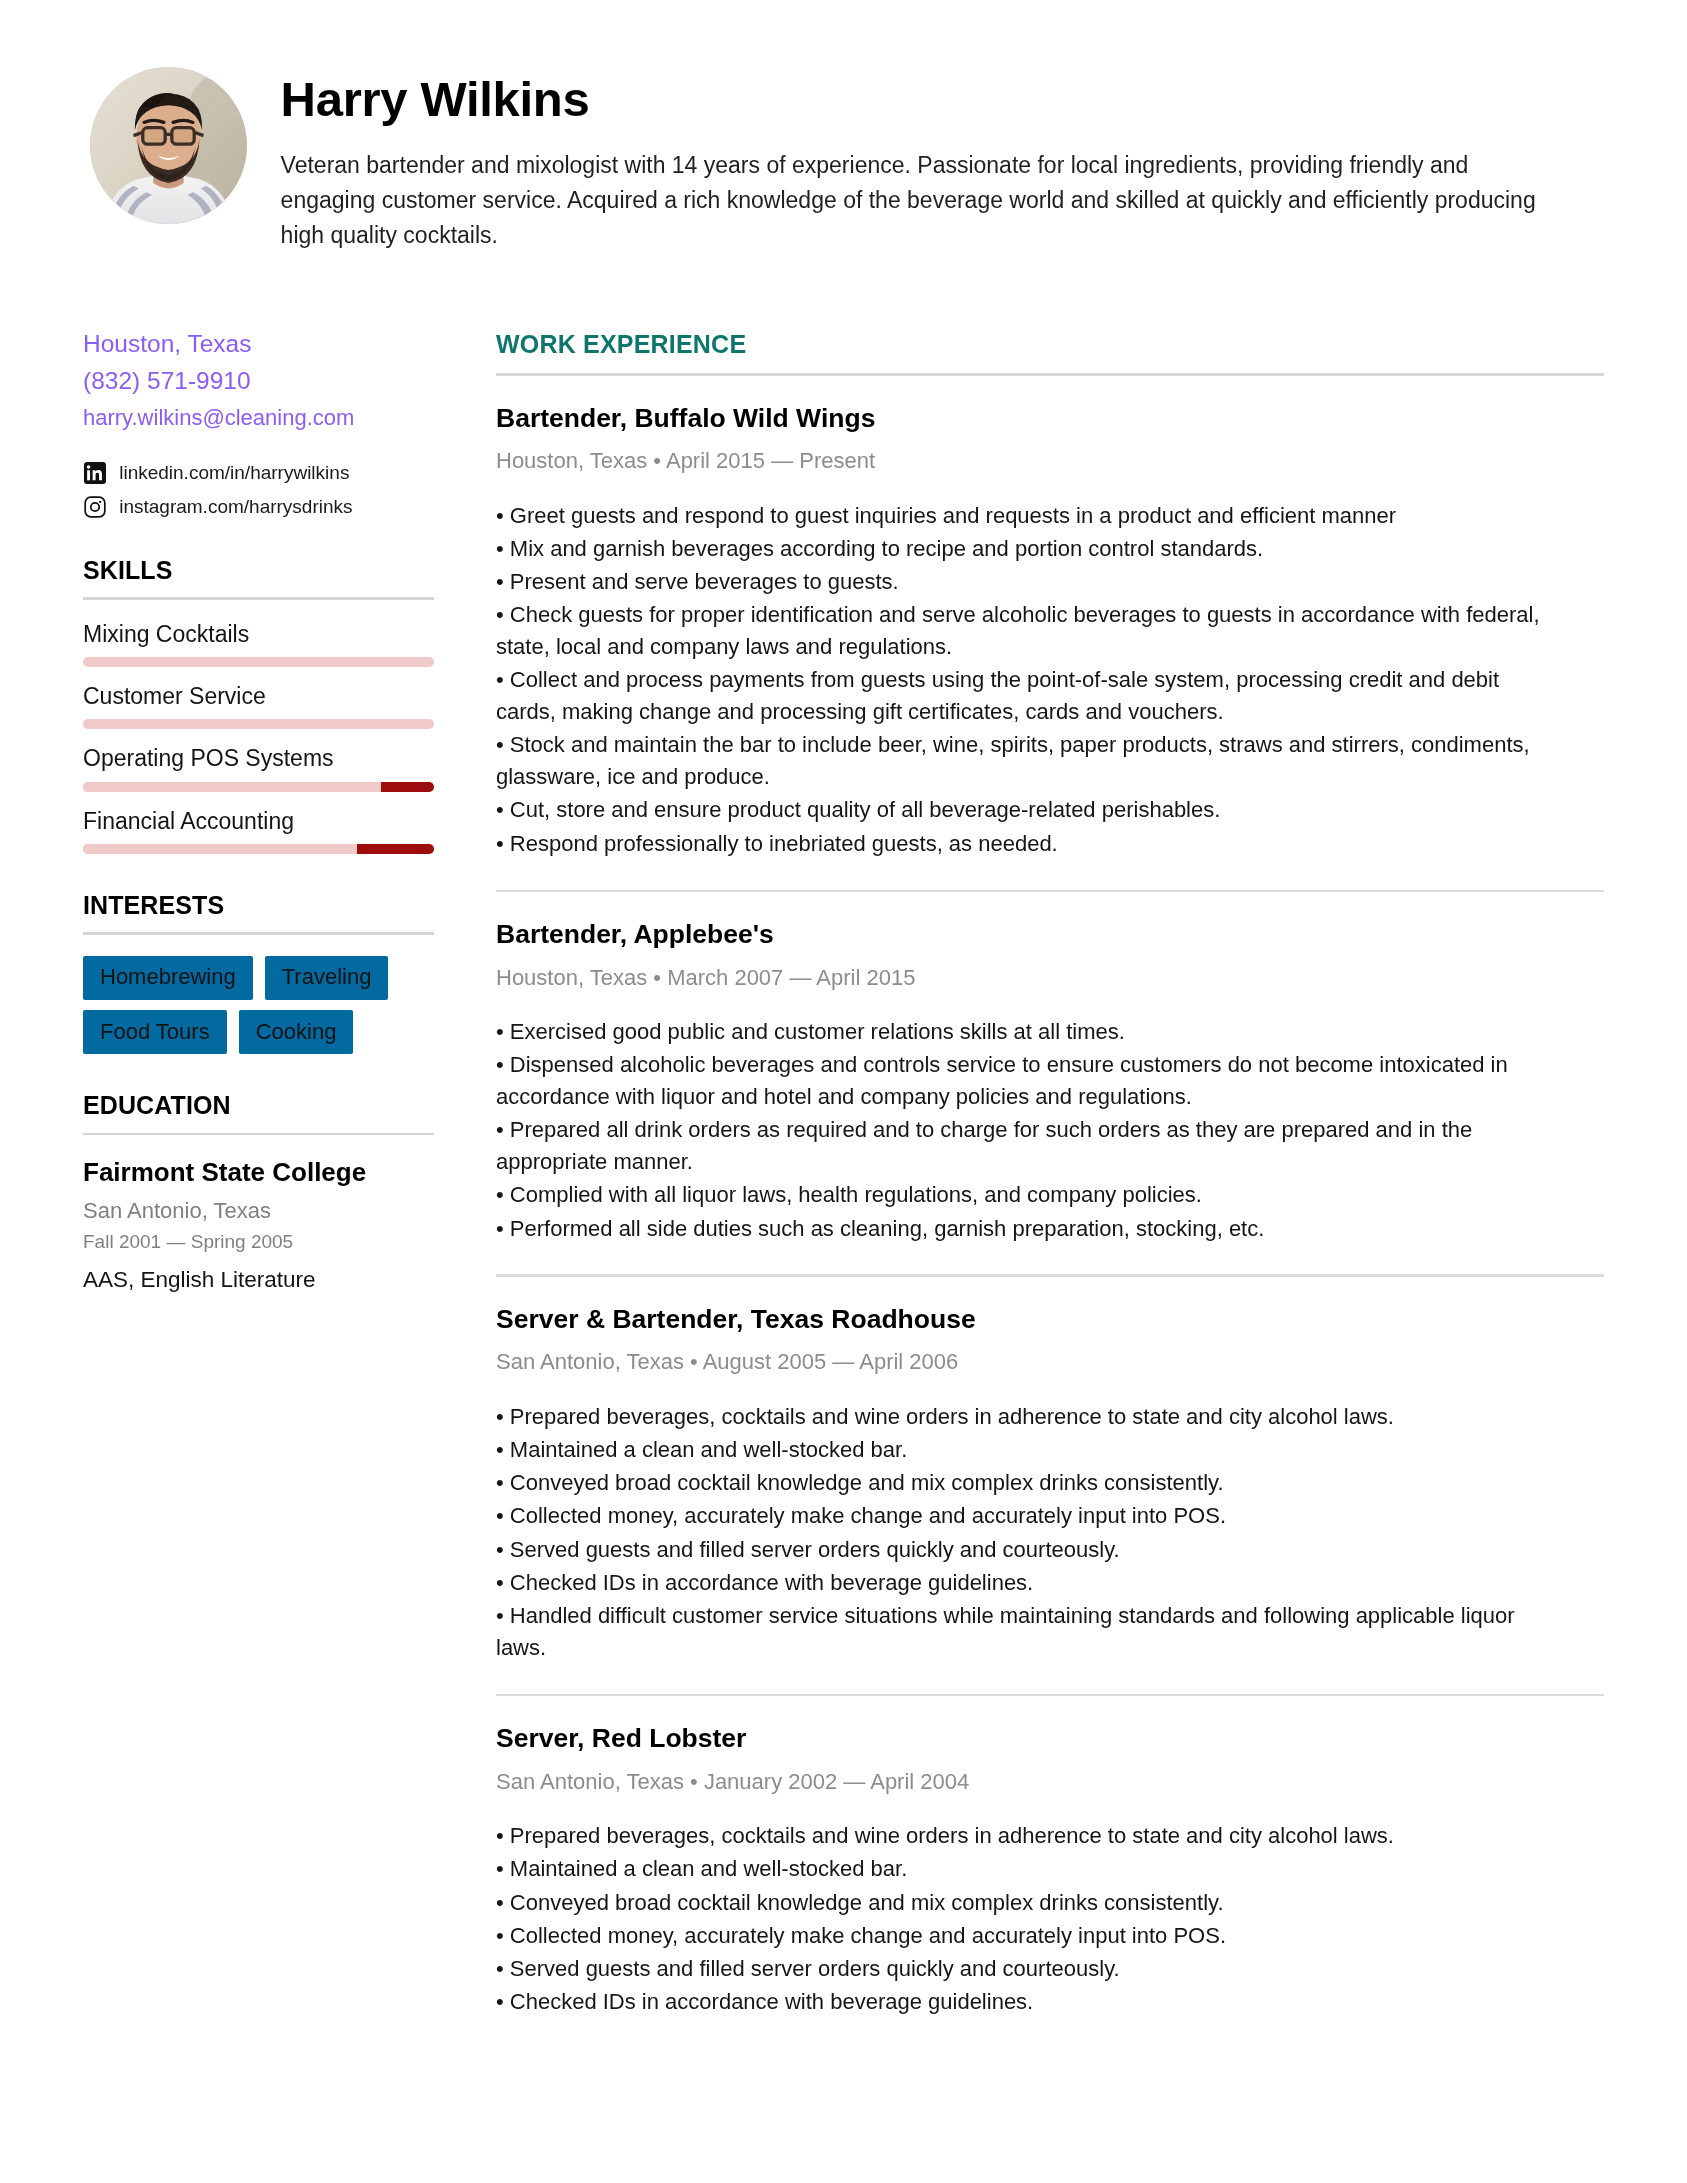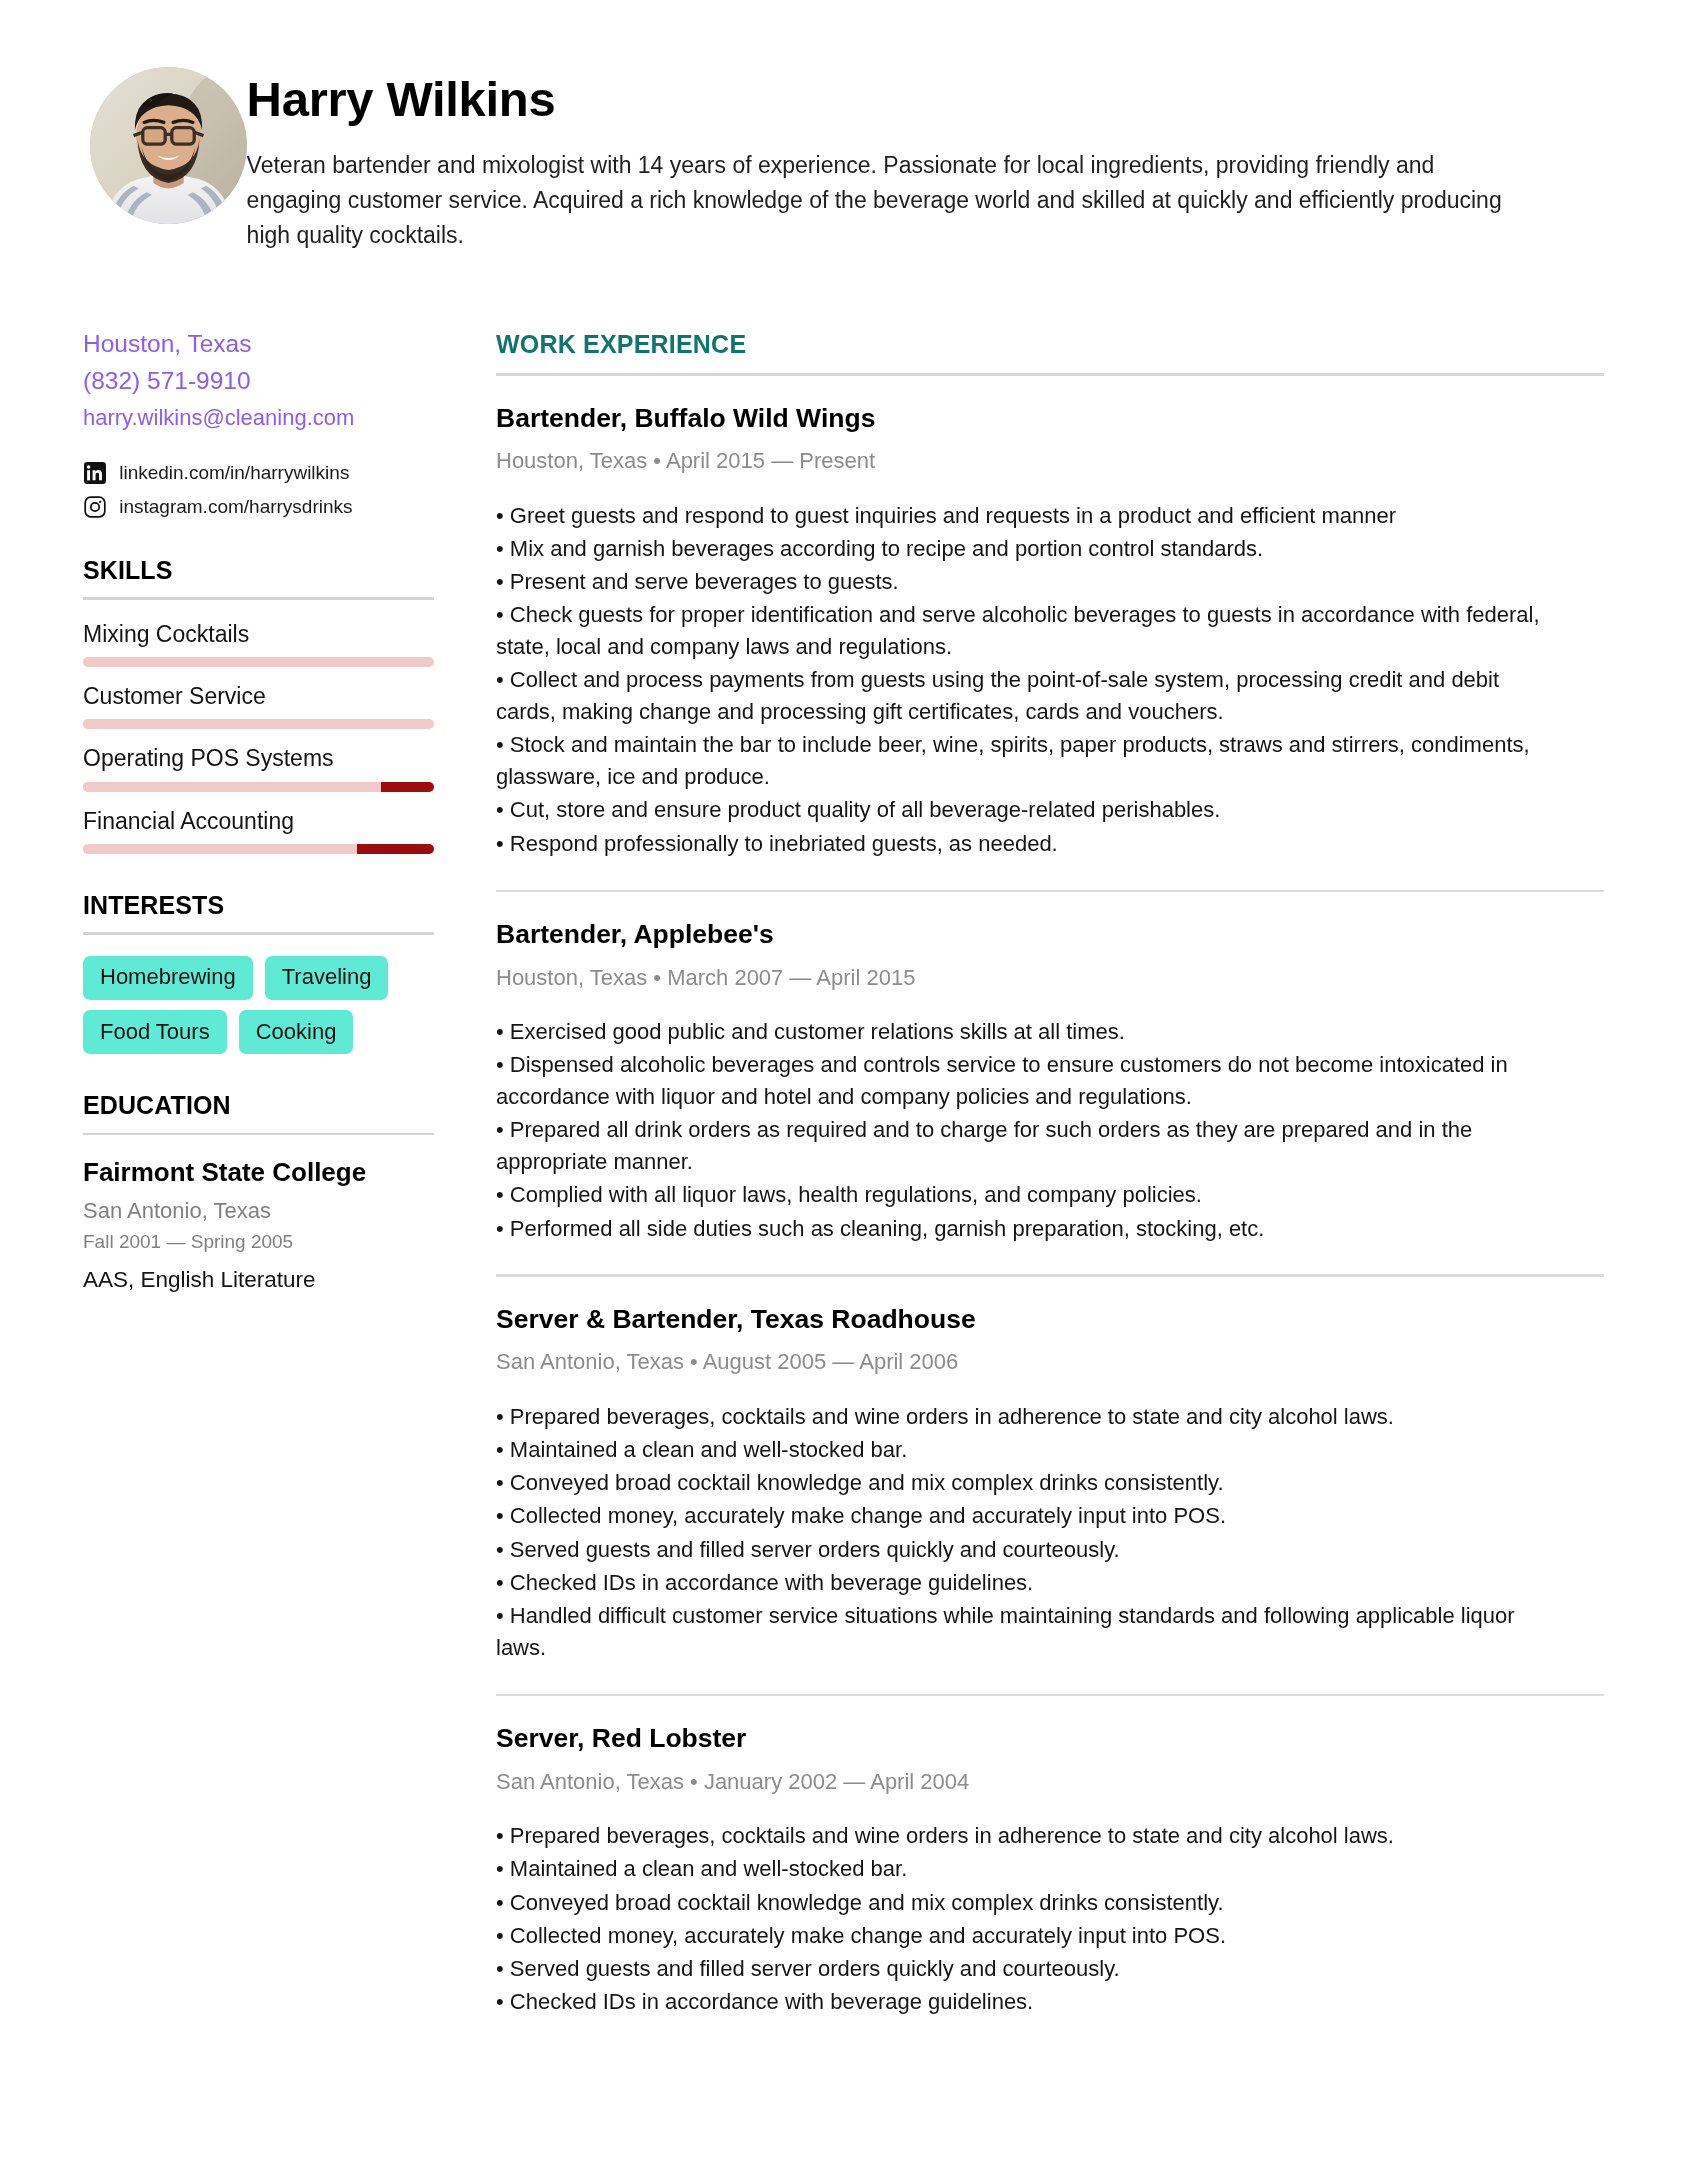--- a/index.html
+++ b/index.html
@@ -20,20 +20,21 @@
     min-height: 2183px;
     background: #ffffff;
     padding: 63px 83px 26.5px 83px;
     position: relative;
   }
 
   
   .header {
     display: flex;
     align-items: flex-start;
+    gap: 34px;
     padding-left: 6.6px;
     margin-bottom: 74px;
   }
 
   .avatar {
     width: 157px;
     height: 157px;
     min-width: 157px;
     border-radius: 50%;
     overflow: hidden;
@@ -132,22 +133,22 @@
     background: #f0c9c9;
     overflow: hidden;
     display: flex;
   }
   .skill-bar .light { background: #f0c9c9; height: 100%; }
   .skill-bar .dark  { background: #9e0d0d; height: 100%; }
 
   
   .tags { display: flex; flex-wrap: wrap; gap: 10.6px 12px; }
   .tag {
-    background: #5eead4;
-    border-radius: 7px;
+    background: #0369a1;
+    border-radius: 2px;
     padding: 8.6px 17px 10px 17px;
     font-size: 22px;
     color: #121212;
     line-height: 1.15;
     white-space: nowrap;
   }
 
   
   .edu-school {
     font-size: 26px;

